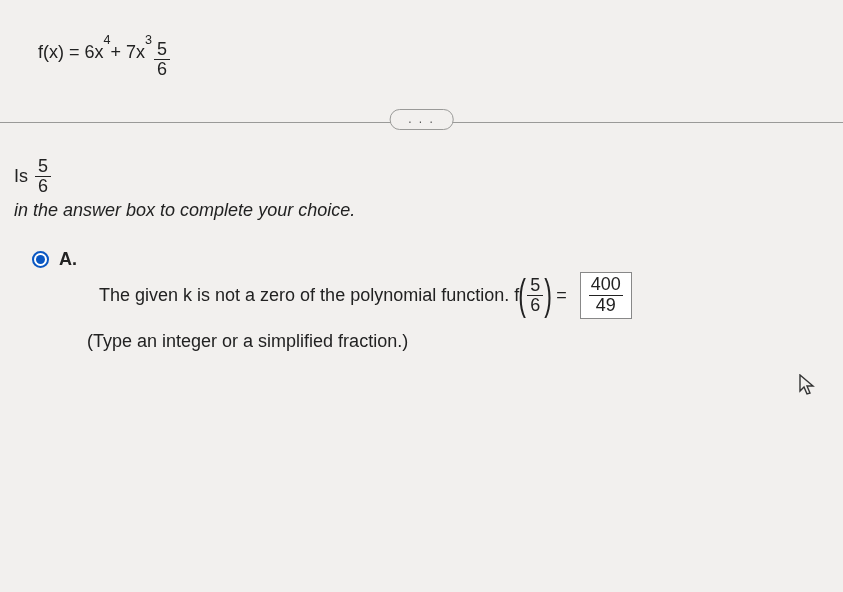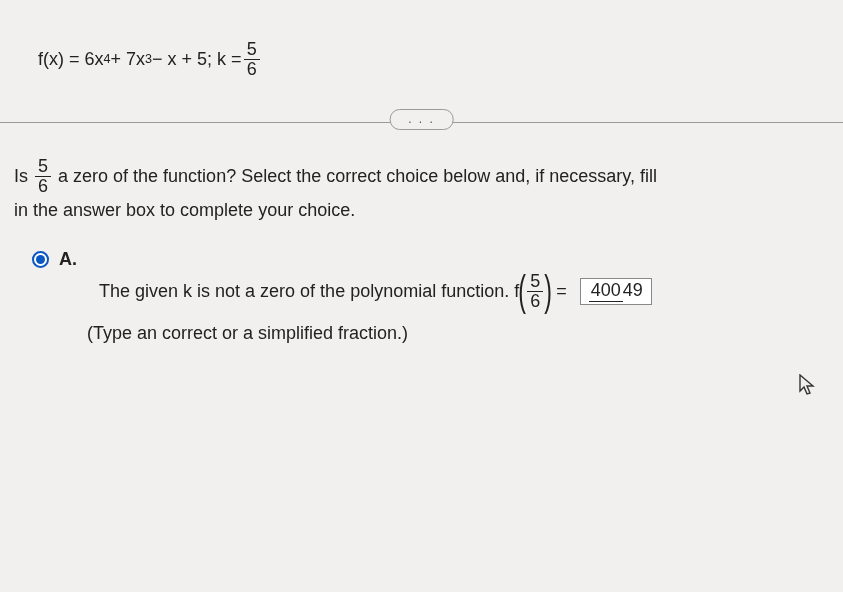--- a/index.html
+++ b/index.html
@@ -8,21 +8,21 @@
       font-size: 18px;
       background: #f2f0ee;
       color: #222;
       width: 843px;
       height: 592px;
       padding: 12px 14px;
       position: relative;
       line-height: 1.4;
     }
     .instructions { margin-bottom: 28px; }
-    .formula-row { margin: 0 0 40px 24px; display: flex; align-items: center; }
+    .formula-row { margin: 0 0 40px 24px; display: flex; align-items: flex-start; }
     .frac {
       display: inline-flex;
       flex-direction: column;
       align-items: center;
       vertical-align: middle;
       line-height: 1.05;
       margin: 0 2px;
     }
     .frac .num { border-bottom: 1.5px solid #222; padding: 0 3px; }
     .frac .den { padding: 0 3px; }
@@ -47,21 +47,21 @@
       border: 1px solid #9a9a98;
       border-radius: 10px;
       padding: 1px 18px;
       font-size: 12px;
       letter-spacing: 2px;
       color: #555;
       cursor: pointer;
     }
     .question { display: flex; flex-wrap: wrap; align-items: center; gap: 0; }
     .question .piece { white-space: pre; }
-    .subinstr { margin: 2px 0 24px 0; }
+    .subinstr { margin: 2px 0 24px 0; font-style: italic; }
     .choices { margin-left: 18px; }
     .choice {
       display: flex;
       align-items: flex-start;
       margin-bottom: 12px;
     }
     .radio {
       width: 17px; height: 17px;
       border: 2px solid #0a57c2;
       border-radius: 50%;
@@ -85,21 +85,21 @@
     .big-paren {
       font-size: 42px;
       line-height: 0.85;
       font-weight: 300;
       display: inline-block;
       transform: scaleX(0.55);
       margin: 0 -4px;
     }
     .answer-box {
       display: inline-flex;
-      flex-direction: row;
+      flex-direction: column;
       align-items: center;
       border: 1px solid #888;
       background: #fff;
       padding: 2px 8px;
       margin-left: 8px;
       line-height: 1.1;
       font-size: 18px;
     }
     .answer-box .n { border-bottom: 1.5px solid #222; padding: 0 2px; }
     .hint { margin-top: 10px; }
@@ -116,41 +116,39 @@
 <body>
 
 <div class="instructions">
 </div>
 
 <div class="formula-row">
   <span>f(x) = 6x</span>
     <sup>4</sup>
     <span> + 7x</span>
     <sup>3</sup>
-    <span> − x + 5; k = </span>
   <span class="frac">
     <span class="num">5</span>
     <span class="den">6</span>
   </span>
 </div>
 
 <div class="divider-row">
   <hr class="hr-line">
   <div class="ellipsis-box">
     <span>. . .</span>
   </div>
 </div>
 
 <div class="question">
   <span class="piece">Is </span>
   <span class="frac">
     <span class="num">5</span>
     <span class="den">6</span>
   </span>
-  <span class="piece"> a zero of the function? Select the correct choice below and, if necessary, fill</span>
 </div>
 <div class="subinstr">in the answer box to complete your choice.</div>
 
 <div class="choices">
 
   <div class="choice">
     <div class="radio">
       <div class="dot"></div>
     </div>
     <div class="choice-body">
@@ -162,21 +160,21 @@
           <span class="num">5</span>
           <span class="den">6</span>
         </span>
         <span class="big-paren">)</span>
         <span class="txt"> = </span>
         <span class="answer-box">
           <span class="n">400</span>
           <span>49</span>
         </span>
       </div>
-      <div class="hint" style="margin-left:28px;">(Type an correct or a simplified fraction.)</div>
+      <div class="hint" style="margin-left:28px;">(Type an integer or a simplified fraction.)</div>
     </div>
   </div>
 
 
 </div>
 
 <div class="cursor-icon">
   <svg width="18" height="22" viewBox="0 0 18 22">
     <path d="M1 1 L1 17 L5 13 L8 20 L11 19 L8 12 L14 12 Z" fill="none" stroke="#333" stroke-width="1.4"></path>
   </svg>

